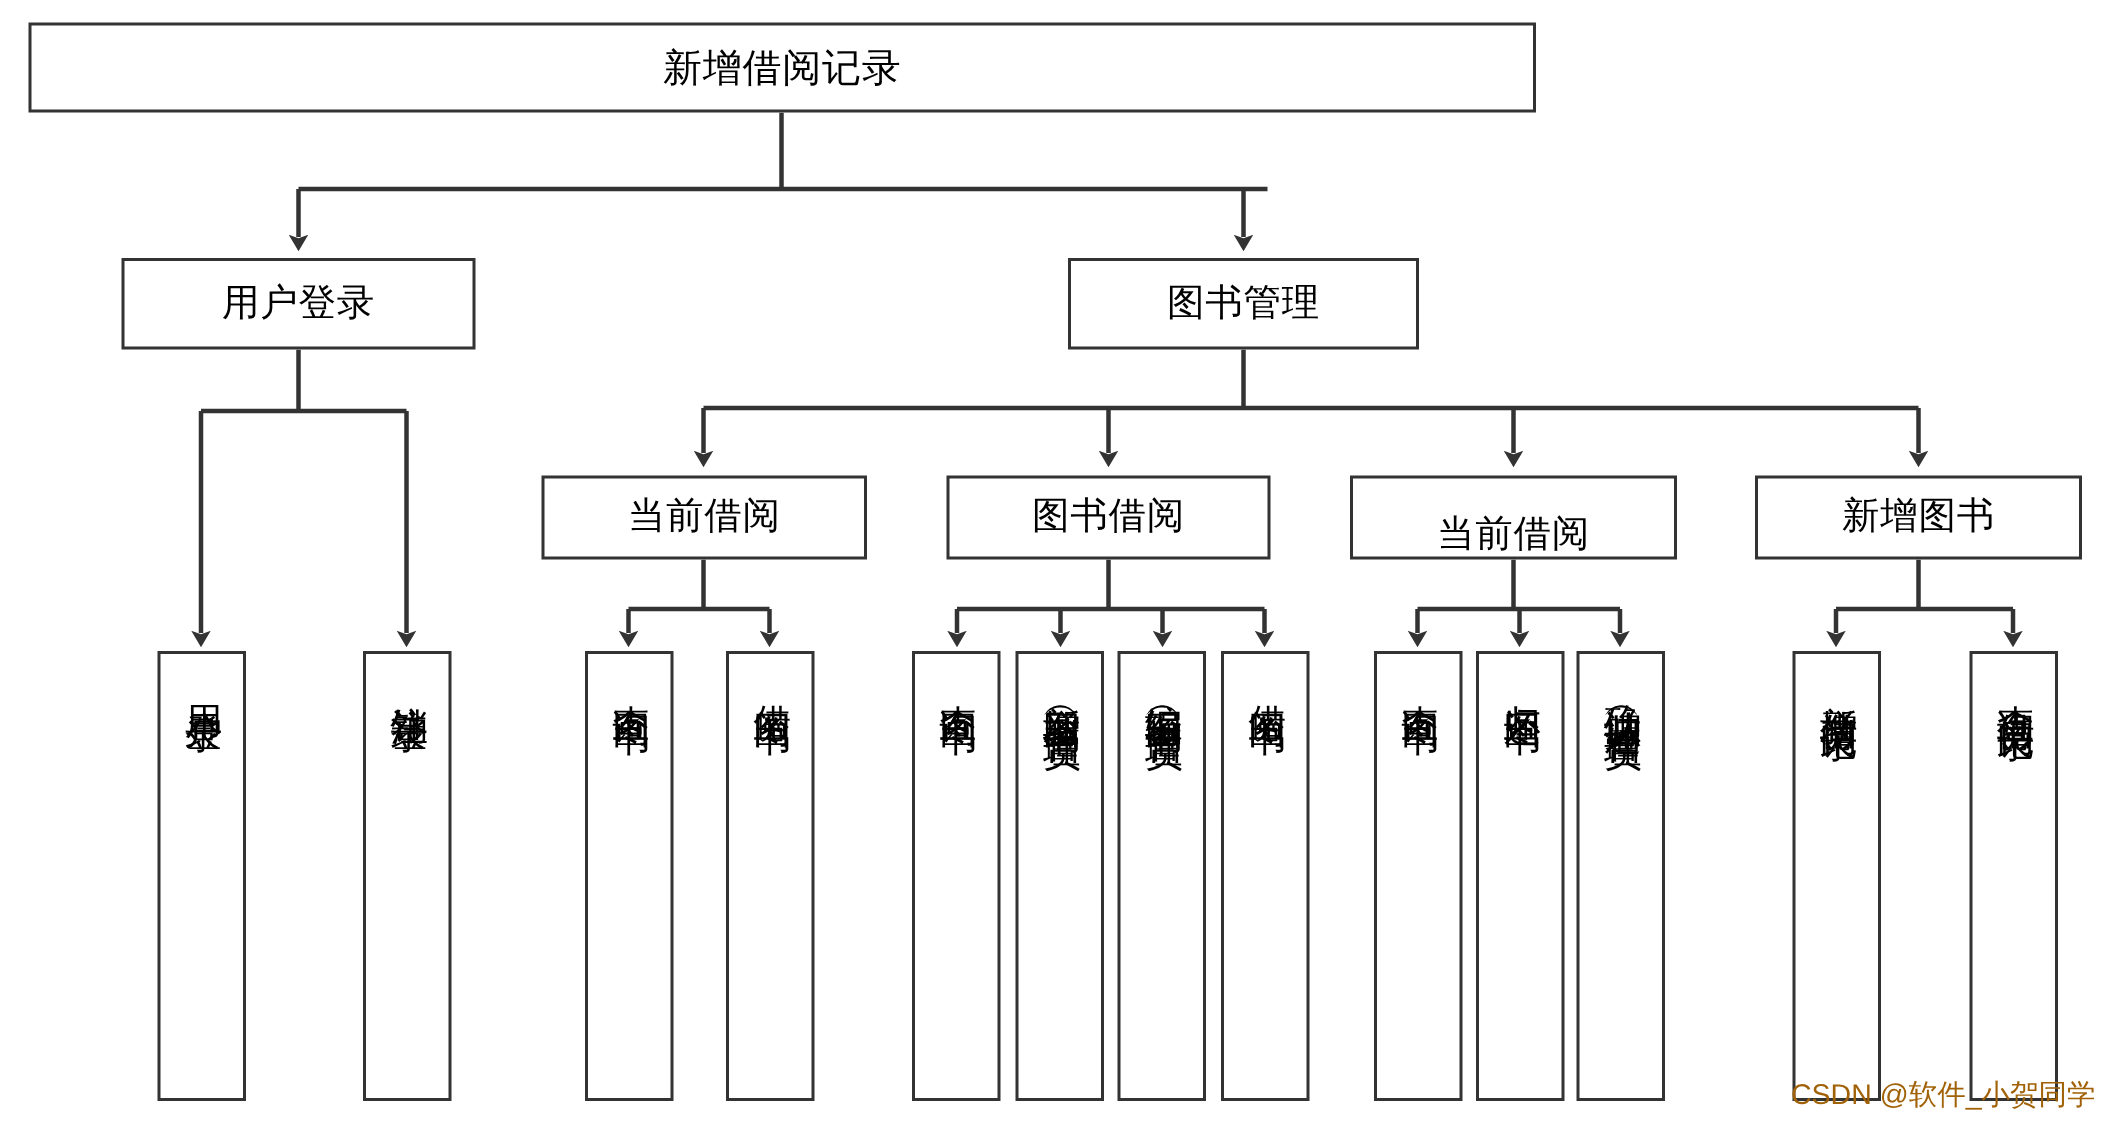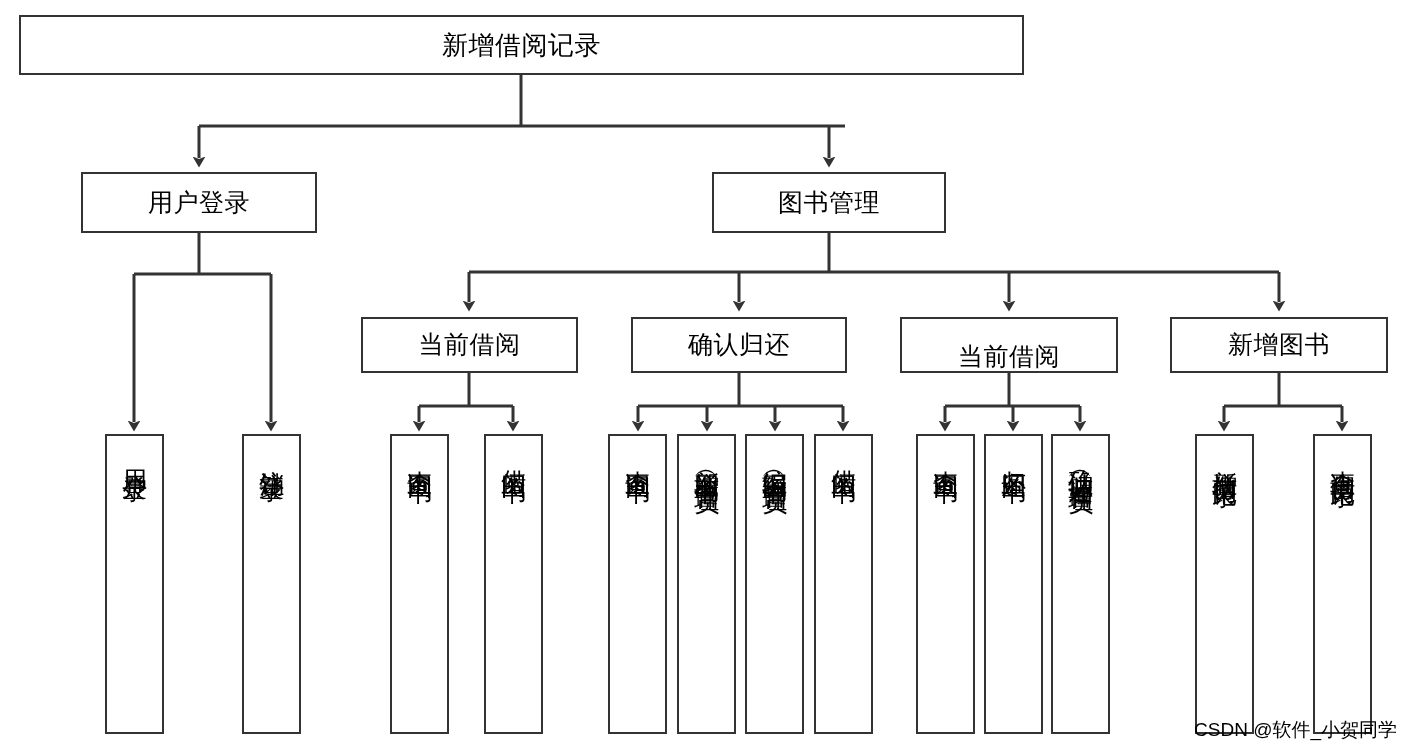--- a/index.html
+++ b/index.html
@@ -58,21 +58,21 @@
     font-size: 25px;
     letter-spacing: 3px;
     white-space: nowrap;
   }
   .node.root .node-label { font-size: 26px; }
   .watermark {
     position: absolute;
     right: 8px;
     bottom: 4px;
     font-size: 19px;
-    color: #000000;
+    color: #a16207;
     white-space: nowrap;
     user-select: none;
   }
 </style>
 </head>
 <body>
 
 <div id="diagram-root">
 
   <svg class="edges" viewBox="0 0 1405 747">
@@ -133,21 +133,21 @@
     <span class="node-label">用户登录</span>
   </div>
   <div class="node horizontal" style="left:712px; top:172px; width:234px; height:61px;">
     <span class="node-label">图书管理</span>
   </div>
 
   <div class="node horizontal" style="left:361px; top:317px; width:217px; height:56px;">
     <span class="node-label">当前借阅</span>
   </div>
   <div class="node horizontal" style="left:631px; top:317px; width:216px; height:56px;">
-    <span class="node-label">确认归还</span>
+    <span class="node-label">图书借阅</span>
   </div>
   <div class="node horizontal" style="left:900px; top:317px; width:218px; height:56px;align-items:flex-end;">
     <span class="node-label">当前借阅</span>
   </div>
   <div class="node horizontal" style="left:1170px; top:317px; width:218px; height:56px;">
     <span class="node-label">新增图书</span>
   </div>
 
   <div class="node vertical" style="left:105px; top:434px; width:59px; height:300px;">
     <span class="node-label">用户登录</span>

